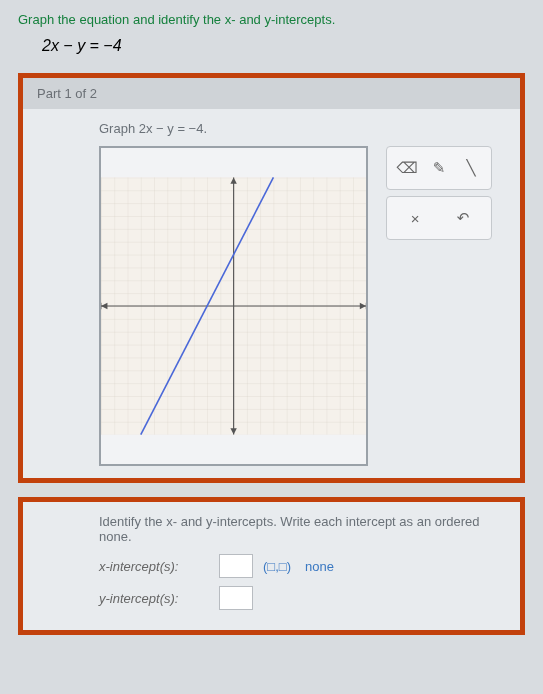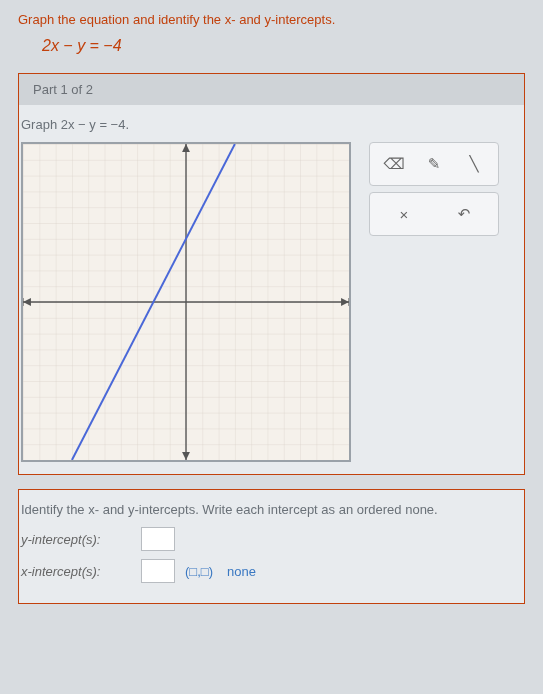--- a/index.html
+++ b/index.html
@@ -6,34 +6,34 @@
   body {
     width: 543px;
     height: 694px;
     background: #d8dce0;
     font-family: Arial, sans-serif;
     color: #6a7178;
     padding: 12px 18px;
     font-size: 13px;
     overflow: hidden;
   }
-  .instruction { color: #c2410c; margin-bottom: 10px; font-size: 13px; }
-  .equation { margin: 8px 0 18px 24px; font-size: 16px; color: #c2410c; font-style: italic; }
+  .instruction { color: #15803d; margin-bottom: 10px; font-size: 13px; }
+  .equation { margin: 8px 0 18px 24px; font-size: 16px; color: #000000; font-style: italic; }
   .card {
     background: #e8ebee;
-    border: 1px solid #c2410c;
+    border: 5px solid #c2410c;
     margin-bottom: 14px;
   }
   .part-header {
     background: #cfd3d7;
     padding: 8px 14px;
     color: #6a6f75;
     font-size: 13px;
   }
-  .card-body { padding: 12px 2px; }
+  .card-body { padding: 12px 28px; margin-left: 48px; }
   .subinstr { color: #6a7178; margin-bottom: 10px; }
   .graph-row { display: flex; gap: 18px; align-items: flex-start; }
   .graph-box {
     width: 330px; height: 320px;
     background: #f2f3f5;
     border: 2px solid #9aa1a8;
     position: relative;
   }
   .graph-box svg { width: 100%; height: 100%; display: block; }
   .tool-panel {
@@ -110,25 +110,25 @@
         </div>
       </div>
     </div>
   </div>
 </div>
 
 <div class="card">
   <div class="card-body">
     <div class="subinstr">Identify the x- and y-intercepts. Write each intercept as an ordered none.</div>
     <div class="intercept-row">
-      <span class="intercept-label">y-intercept(s):</span>
-      <div class="input-box"></div>
-    </div>
-    <div class="intercept-row">
       <span class="intercept-label">x-intercept(s):</span>
       <div class="input-box"></div>
       <div class="helpers">
         <span class="helper">(□,□)</span>
         <span class="helper">none</span>
       </div>
     </div>
+    <div class="intercept-row">
+      <span class="intercept-label">y-intercept(s):</span>
+      <div class="input-box"></div>
+    </div>
   </div>
 </div>
 
 </body></html>

